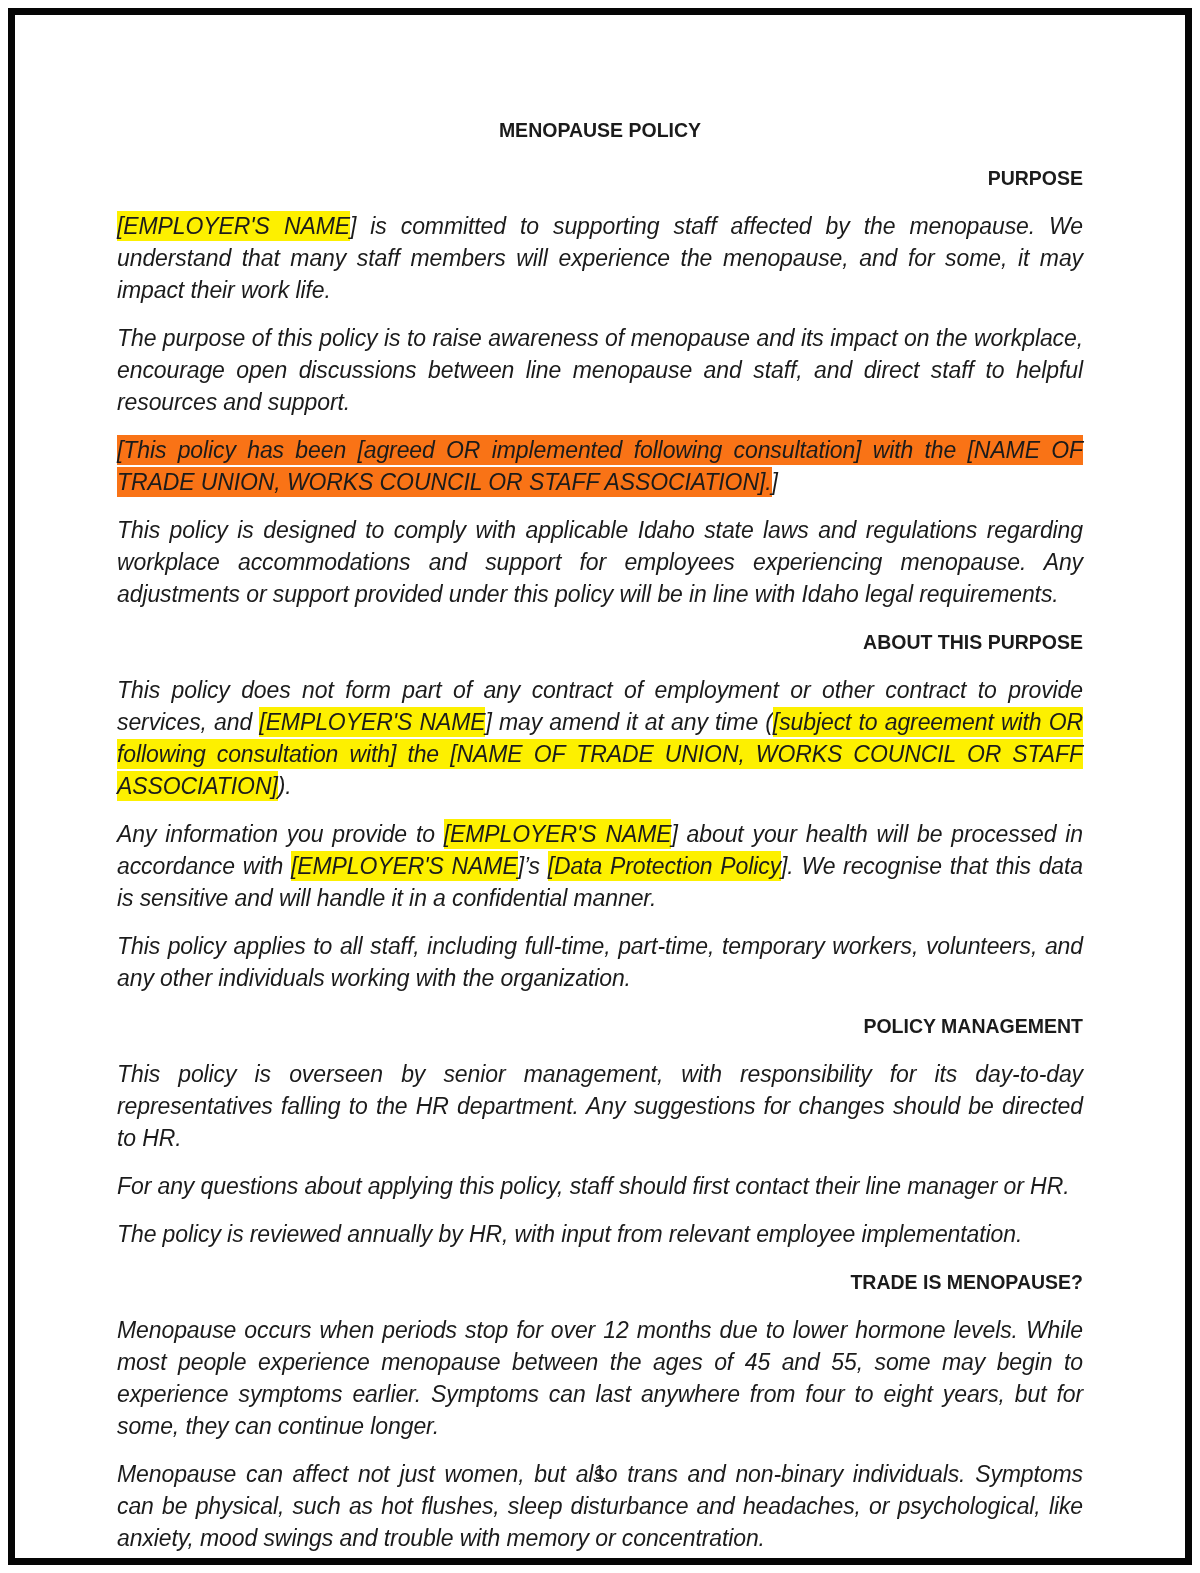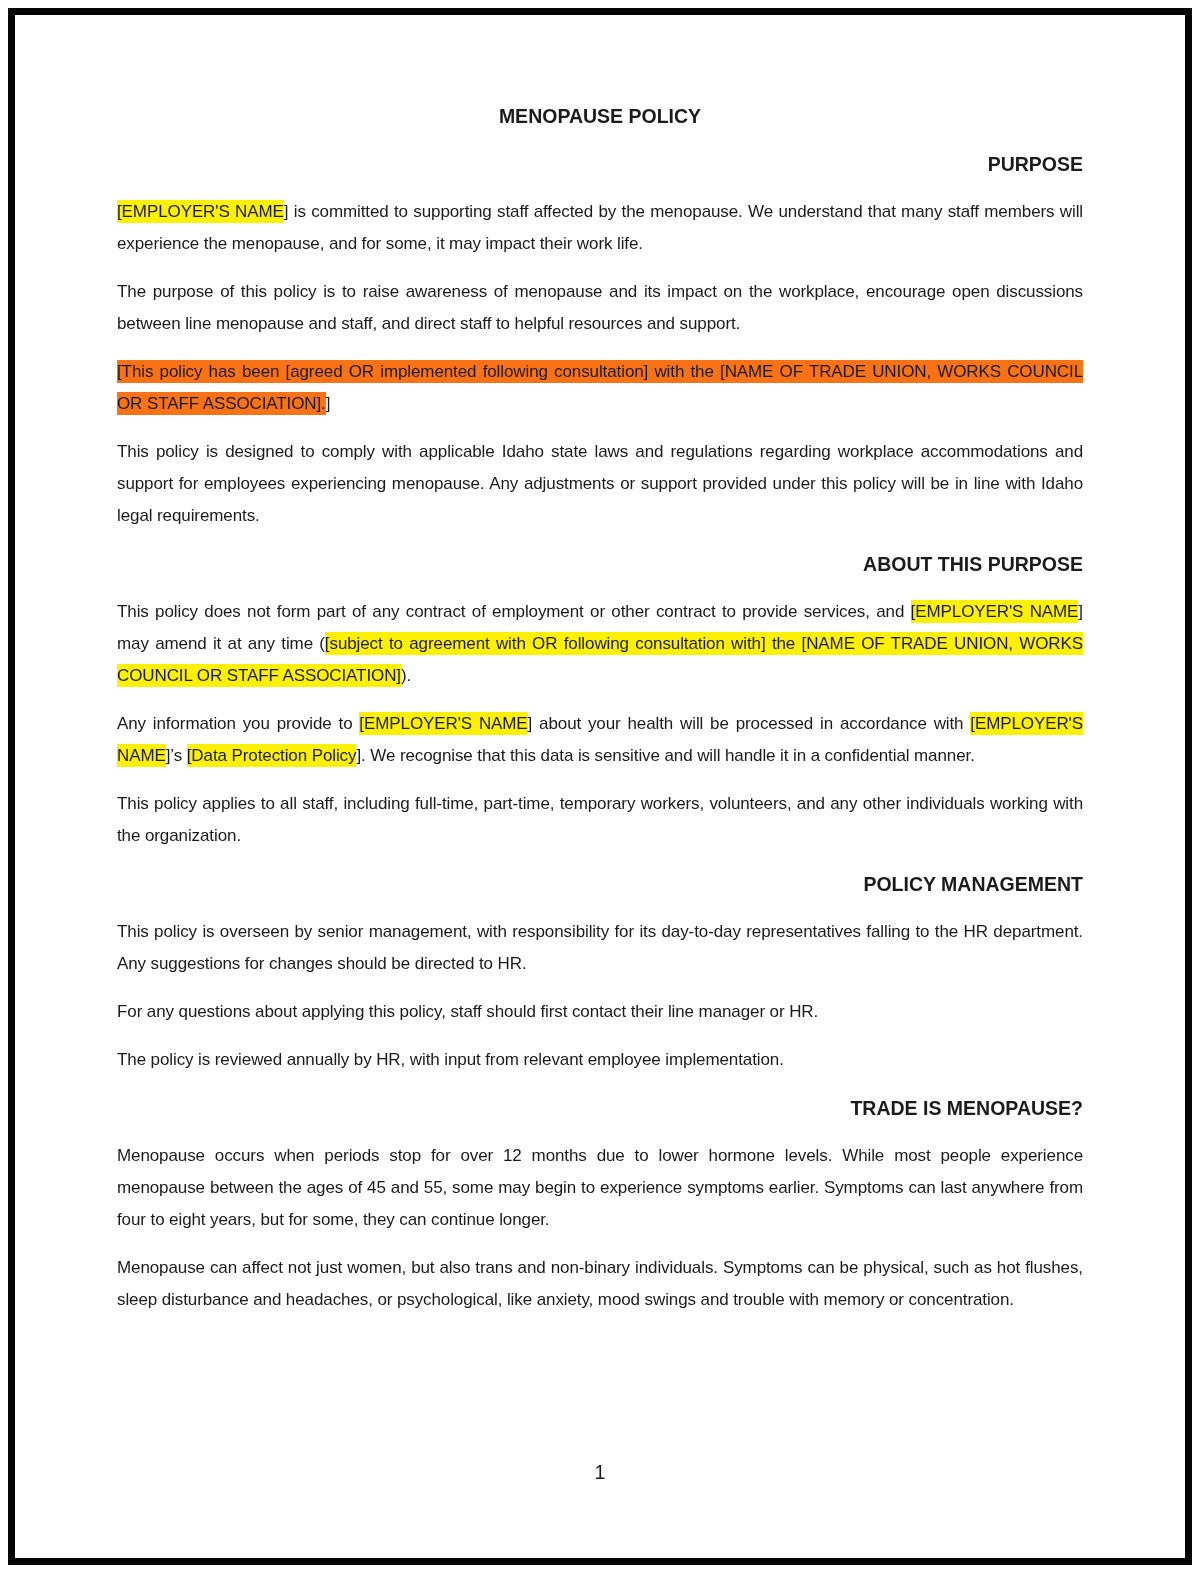--- a/index.html
+++ b/index.html
@@ -15,43 +15,44 @@
   }
   .page-frame {
     position: absolute;
     inset: 8px;
     border: 7px solid #050505;
     pointer-events: none;
   }
   .content {
     position: absolute;
     left: 117px;
-    top: 100px;
+    top: 114px;
     width: 966px;
   }
   .doc-title {
     font-size: 19.5px;
     line-height: 32px;
     font-weight: bold;
     text-align: center;
     margin: 0 0 16px 0;
   }
   .sec-heading {
     font-size: 19.5px;
     line-height: 32px;
     font-weight: bold;
     text-align: right;
     margin: 0 0 16px 0;
   }
   .para {
-    font-size: 17px;
+    font-size: 23px;
     line-height: 32px;
     text-align: justify;
     margin: 0 0 16px 0;
     letter-spacing: -0.1px;
+    font-style: italic;
   }
   .hl {
     background: #fdf000;
     padding: 2px 0;
   }
   .page-number {
     position: absolute;
     top: 1456px;
     left: 0;
     width: 100%;

